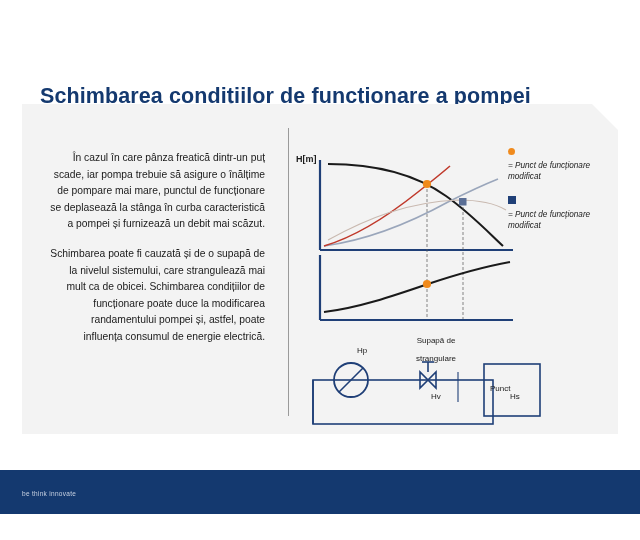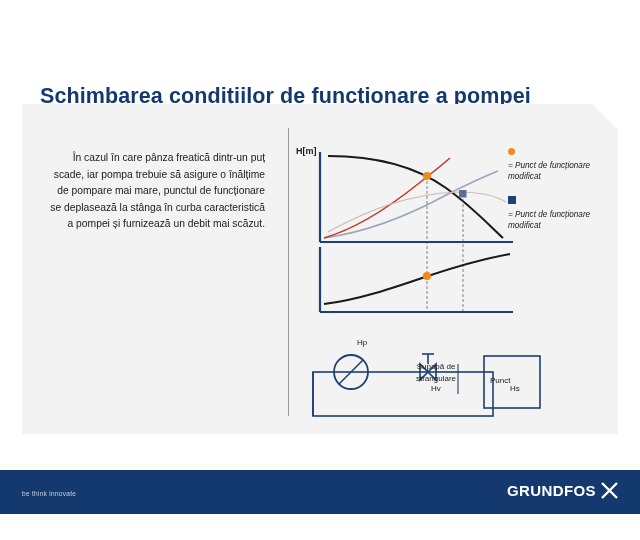--- a/index.html
+++ b/index.html
@@ -73,21 +73,21 @@
     position: absolute;
     left: 288px;
     top: 128px;
     width: 1px;
     height: 288px;
     background: #9a9a9a;
   }
   .figure {
     position: absolute;
     left: 298px;
-    top: 132px;
+    top: 140px;
     width: 320px;
     height: 300px;
   }
   .legend {
     position: absolute;
     left: 508px;
     top: 148px;
     width: 108px;
     font-size: 8.2px;
     line-height: 11px;
@@ -161,20 +161,21 @@
   <div class="page-top-band"></div>
 
   <div class="title">Schimbarea condițiilor de funcționare a pompei</div>
 
   <div class="content-card">
     <div class="card-notch"></div>
   </div>
 
   <div class="body-text">
     <p>În cazul în care pânza freatică dintr-un puț scade, iar pompa trebuie să asigure o înălțime de pompare mai mare, punctul de funcționare se deplasează la stânga în curba caracteristică a pompei și furnizează un debit mai scăzut.</p>
+    <p>Schimbarea poate fi cauzată și de o supapă de la nivelul sistemului, care strangulează mai mult ca de obicei. Schimbarea condițiilor de funcționare poate duce la modificarea randamentului pompei și, astfel, poate influența consumul de energie electrică.</p>
   </div>
 
   <div class="divider"></div>
 
   <div class="figure">
     <svg width="320" height="300" viewBox="0 0 320 300">
 
       <g>
         <line x1="22" y1="20" x2="22" y2="110" stroke="#1f3f77" stroke-width="2.2"></line>
         <line x1="22" y1="110" x2="215" y2="110" stroke="#1f3f77" stroke-width="2.2"></line>
@@ -218,41 +219,33 @@
 
         <line x1="160" y1="232" x2="160" y2="262" stroke="#1f3f77" stroke-width="1.1"></line>
       </g>
     </svg>
 
     
     <div class="schematic-label" style="left:-2px; top:14px; font-weight:bold; font-size:9px;">H[m]</div>
 
     <div class="schematic-label" style="left:46px; top:206px;margin-left:13px;">Hp</div>
 
-    <div class="schematic-label" style="left:104px; top:192px; width:68px; text-align:center; line-height:12px;margin-top:37px;">Supapă de strangulare</div>
+    <div class="schematic-label" style="left:104px; top:192px; width:68px; text-align:center; line-height:18px;">Supapă de strangulare</div>
 
     <div class="schematic-label" style="left:133px; top:252px;">Hv</div>
 
     <div class="schematic-label" style="left:164px; top:252px;margin-left:48px;">Hs</div>
 
     <div class="schematic-label" style="left:192px; top:244px;">Punct</div>
   </div>
 
   <div class="legend">
     <span class="swatch-dot"></span>
     <span class="legend-text">= Punct de funcționare modificat</span>
     <span class="swatch-sq"></span>
     <span class="legend-text">= Punct de funcționare modificat</span>
   </div>
 
   <div class="bottom-bar"></div>
   <div class="tagline">be think innovate</div>
-  <div class="brand">
-    <span>GRUNDFOS</span>
-    <span class="brand-mark">
-      <svg width="17" height="17" viewBox="0 0 17 17">
-        <path d="M1,1 L16,16 M16,1 L1,16" stroke="#ffffff" stroke-width="2.4" fill="none"></path>
-      </svg>
-    </span>
-  </div>
 
   <div class="page-bottom-band"></div>
 </div>
 
 </body></html>

